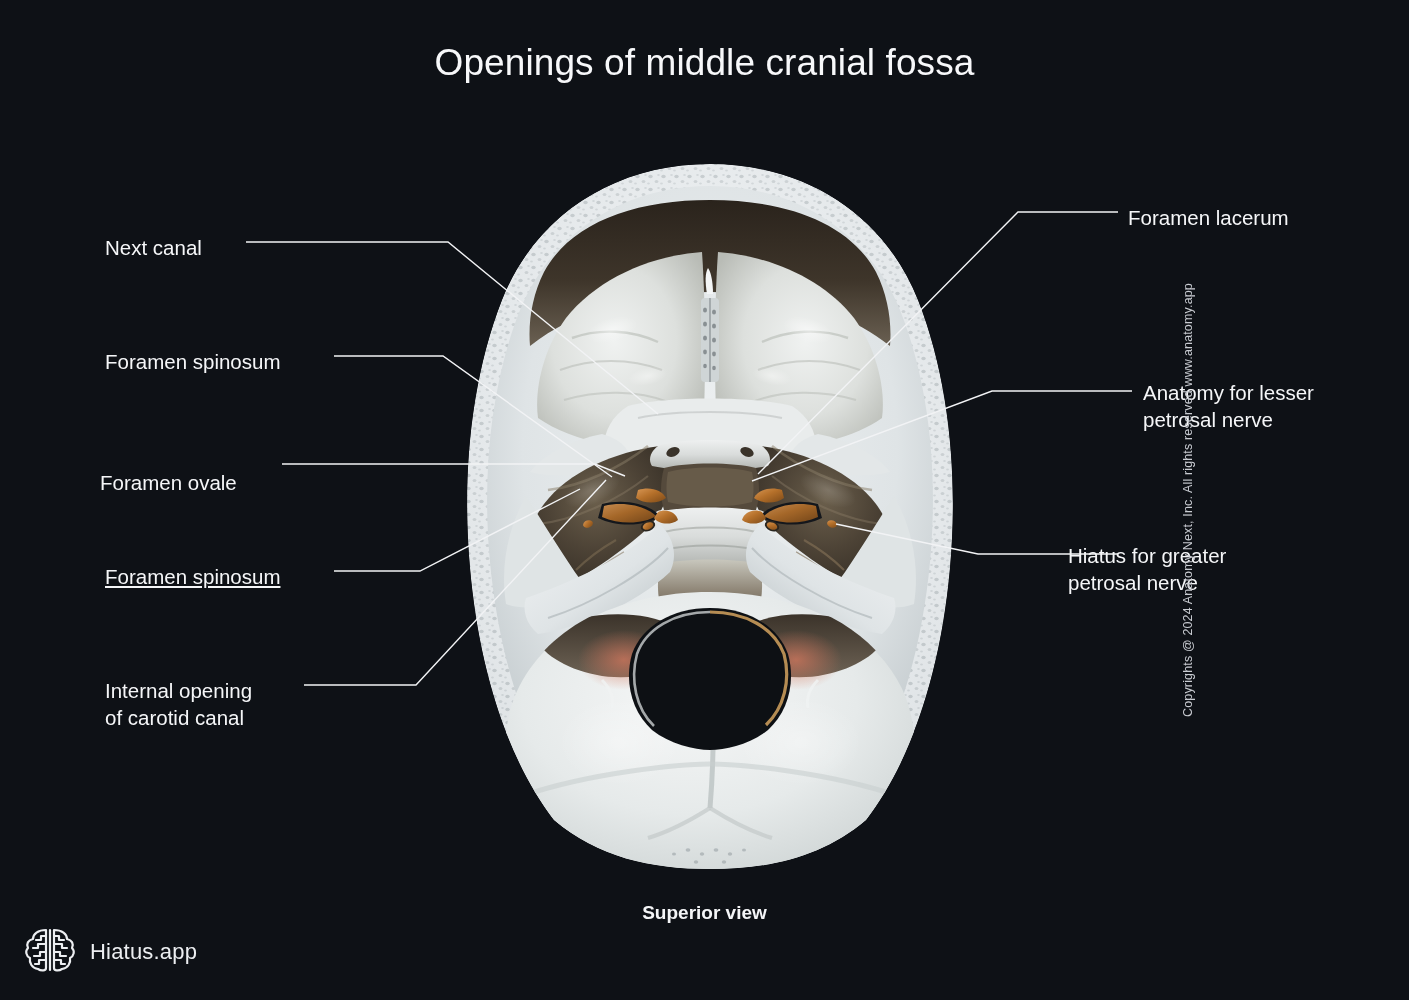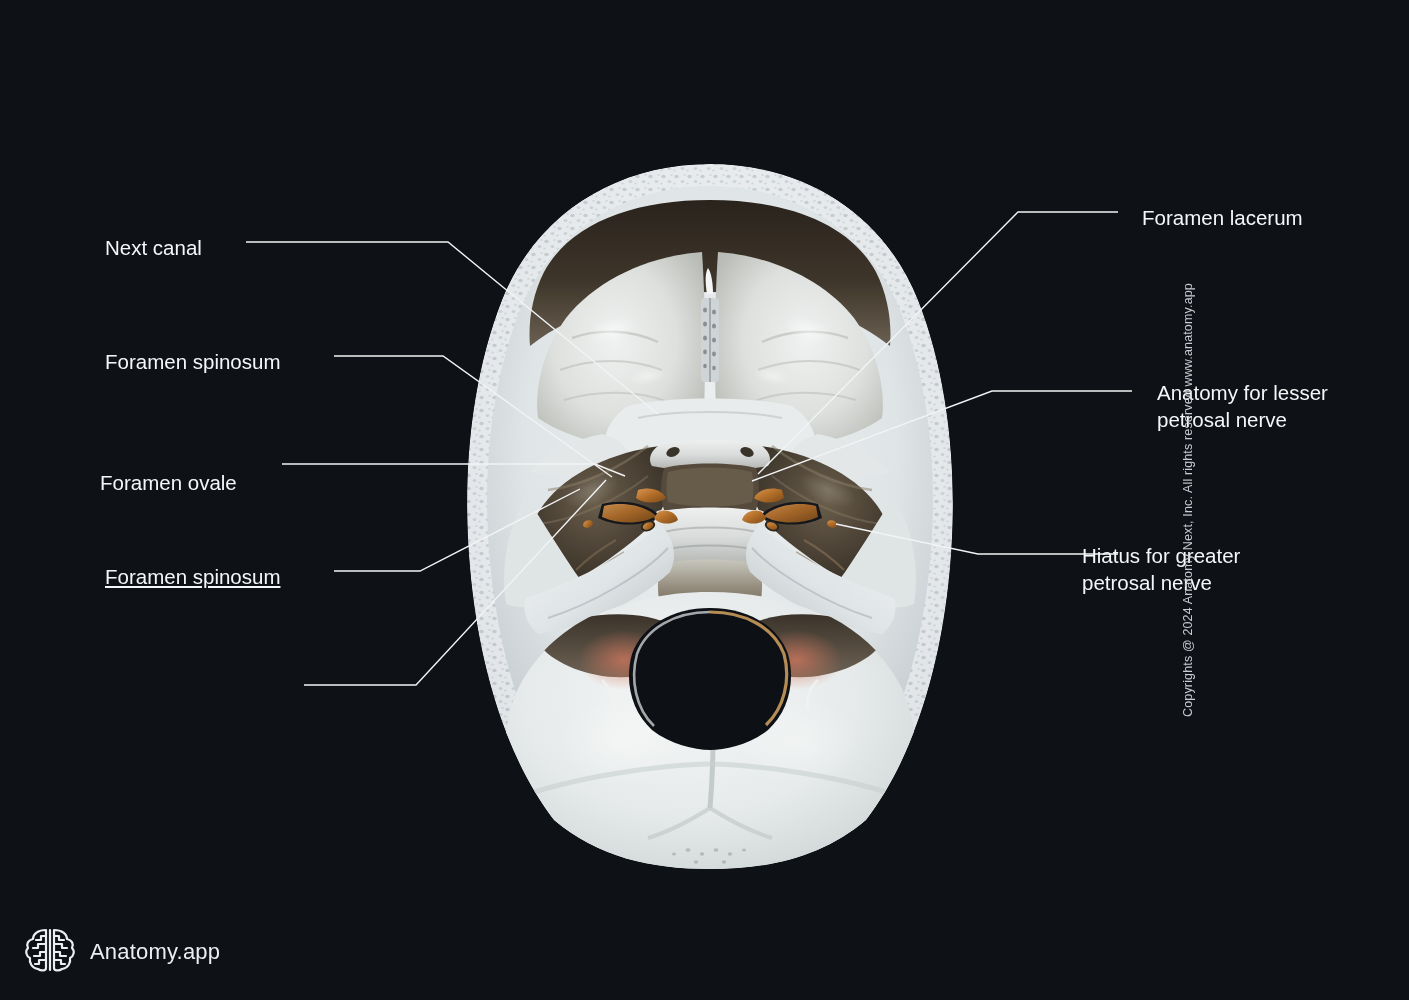--- a/index.html
+++ b/index.html
@@ -72,21 +72,21 @@
 
   
   .label {
     position: absolute;
     font-size: 20.5px;
     line-height: 27px;
     color: #f5f6f8;
     white-space: pre-line;
   }
   .label.left  { text-align: left; }
-  .label.right { text-align: left; margin-left: 14px; }
+  .label.right { text-align: left; }
 
   
   #leaders {
     position: absolute;
     left: 0; top: 0;
     width: 1409px;
     height: 1000px;
     pointer-events: none;
   }
   #leaders path, #leaders line {
@@ -104,20 +104,21 @@
     width: 516px;
     height: 712px;
   }
   #skull-figure svg { display: block; width: 100%; height: 100%; }
 </style>
 </head>
 <body>
 
 <div id="stage">
 
+  <div id="title">Openings of middle cranial fossa</div>
 
   <div id="skull-figure">
     <svg viewBox="0 0 516 712" xmlns="http://www.w3.org/2000/svg" aria-hidden="true">
       <defs>
 
         <radialGradient id="gOuter" cx="50%" cy="42%" r="62%">
           <stop offset="0%" stop-color="#f3f5f6"></stop>
           <stop offset="62%" stop-color="#e4e8ea"></stop>
           <stop offset="100%" stop-color="#cdd3d6"></stop>
         </radialGradient>
@@ -548,29 +549,32 @@
   </svg>
 
   <div class="label left" style="left:105px; top:234px;">Next canal</div>
 
   <div class="label left" style="left:105px; top:348px;">Foramen spinosum</div>
 
   <div class="label left" style="left:100px; top:456px;margin-top:13px;">Foramen ovale</div>
 
   <div class="label left" style="left:105px; top:563px;text-decoration:underline;">Foramen spinosum</div>
 
+  <div class="label left" style="left:105px; top:677px;">Internal opening
+of carotid canal</div>
 
   <div class="label right" style="left:1128px; top:204px;">Foramen lacerum</div>
 
   <div class="label right" style="left:1143px; top:379px;">Anatomy for lesser
 petrosal nerve</div>
 
   <div class="label right" style="left:1068px; top:542px;">Hiatus for greater
 petrosal nerve</div>
 
+  <div id="caption">Superior view</div>
 
   <div id="copyright">Copyrights @ 2024 Anatomy Next, Inc. All rights reserved www.anatomy.app</div>
 
   <div id="brand">
     <span>
       <svg width="52" height="50" viewBox="0 0 52 50" xmlns="http://www.w3.org/2000/svg" aria-hidden="true">
         <g fill="none" stroke="#eceef1" stroke-width="2.2" stroke-linecap="round" stroke-linejoin="round">
 
           <line x1="26" y1="5" x2="26" y2="45"></line>
 
@@ -585,16 +589,16 @@
           <path d="M30 5 C38 5 43 9 43 14 C48 15 50 19 48 23 C51 26 50 31 46 33
                    C47 38 44 43 38 44 C35 46 30 46 30 43 L30 5 Z"></path>
 
           <path d="M30 11 L35 11 L35 15 L40 15"></path>
           <path d="M30 19 L38 19 L38 23 L43 23"></path>
           <path d="M30 27 L36 27 L36 31 L42 31"></path>
           <path d="M30 35 L37 35 L37 39 L41 39"></path>
         </g>
       </svg>
     </span>
-    <span class="brand-name">Anatomy.app</span>
+    <span class="brand-name">Hiatus.app</span>
   </div>
 
 </div>
 
 </body></html>

